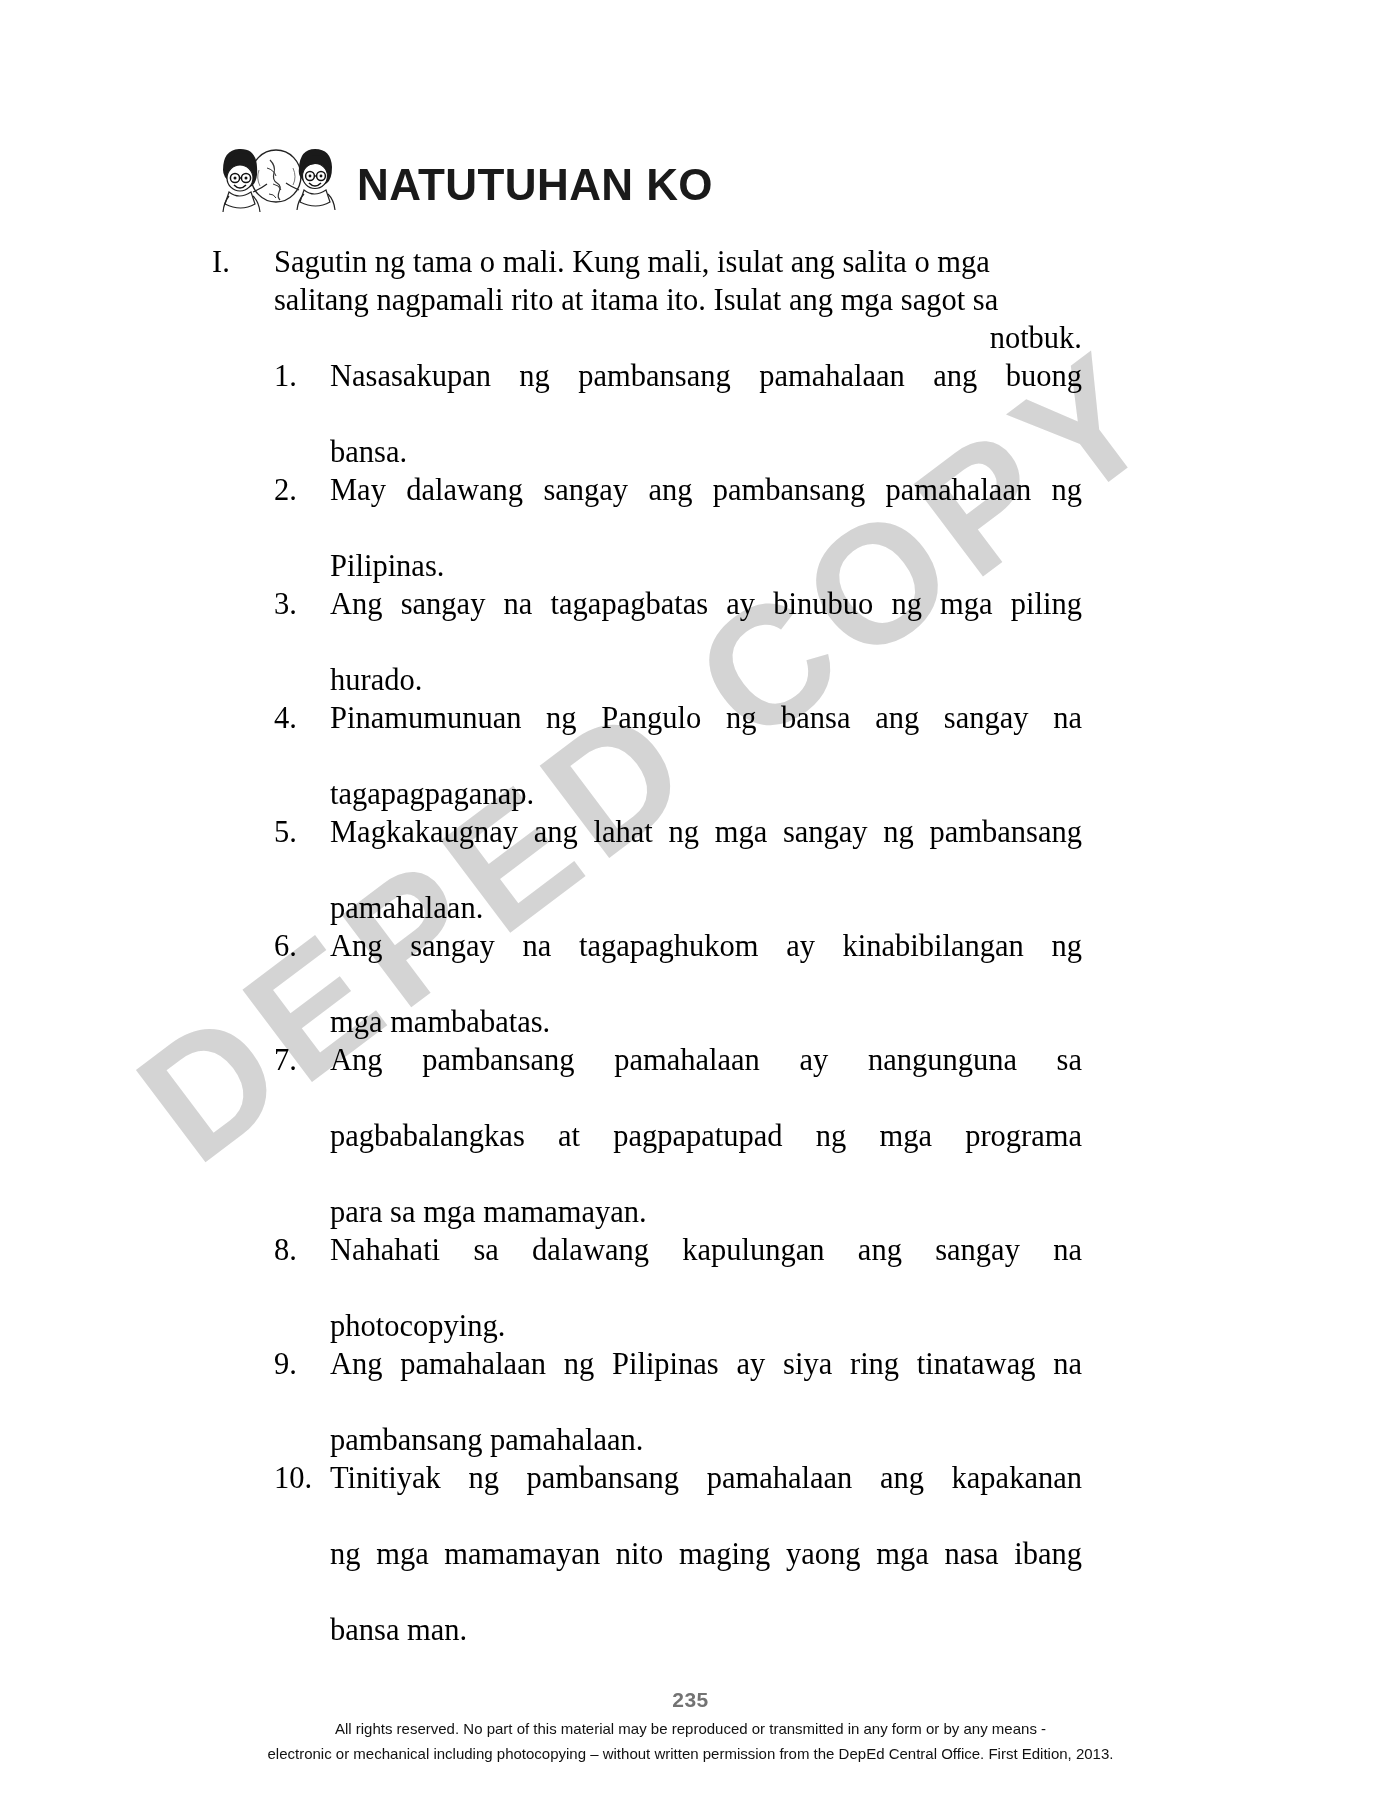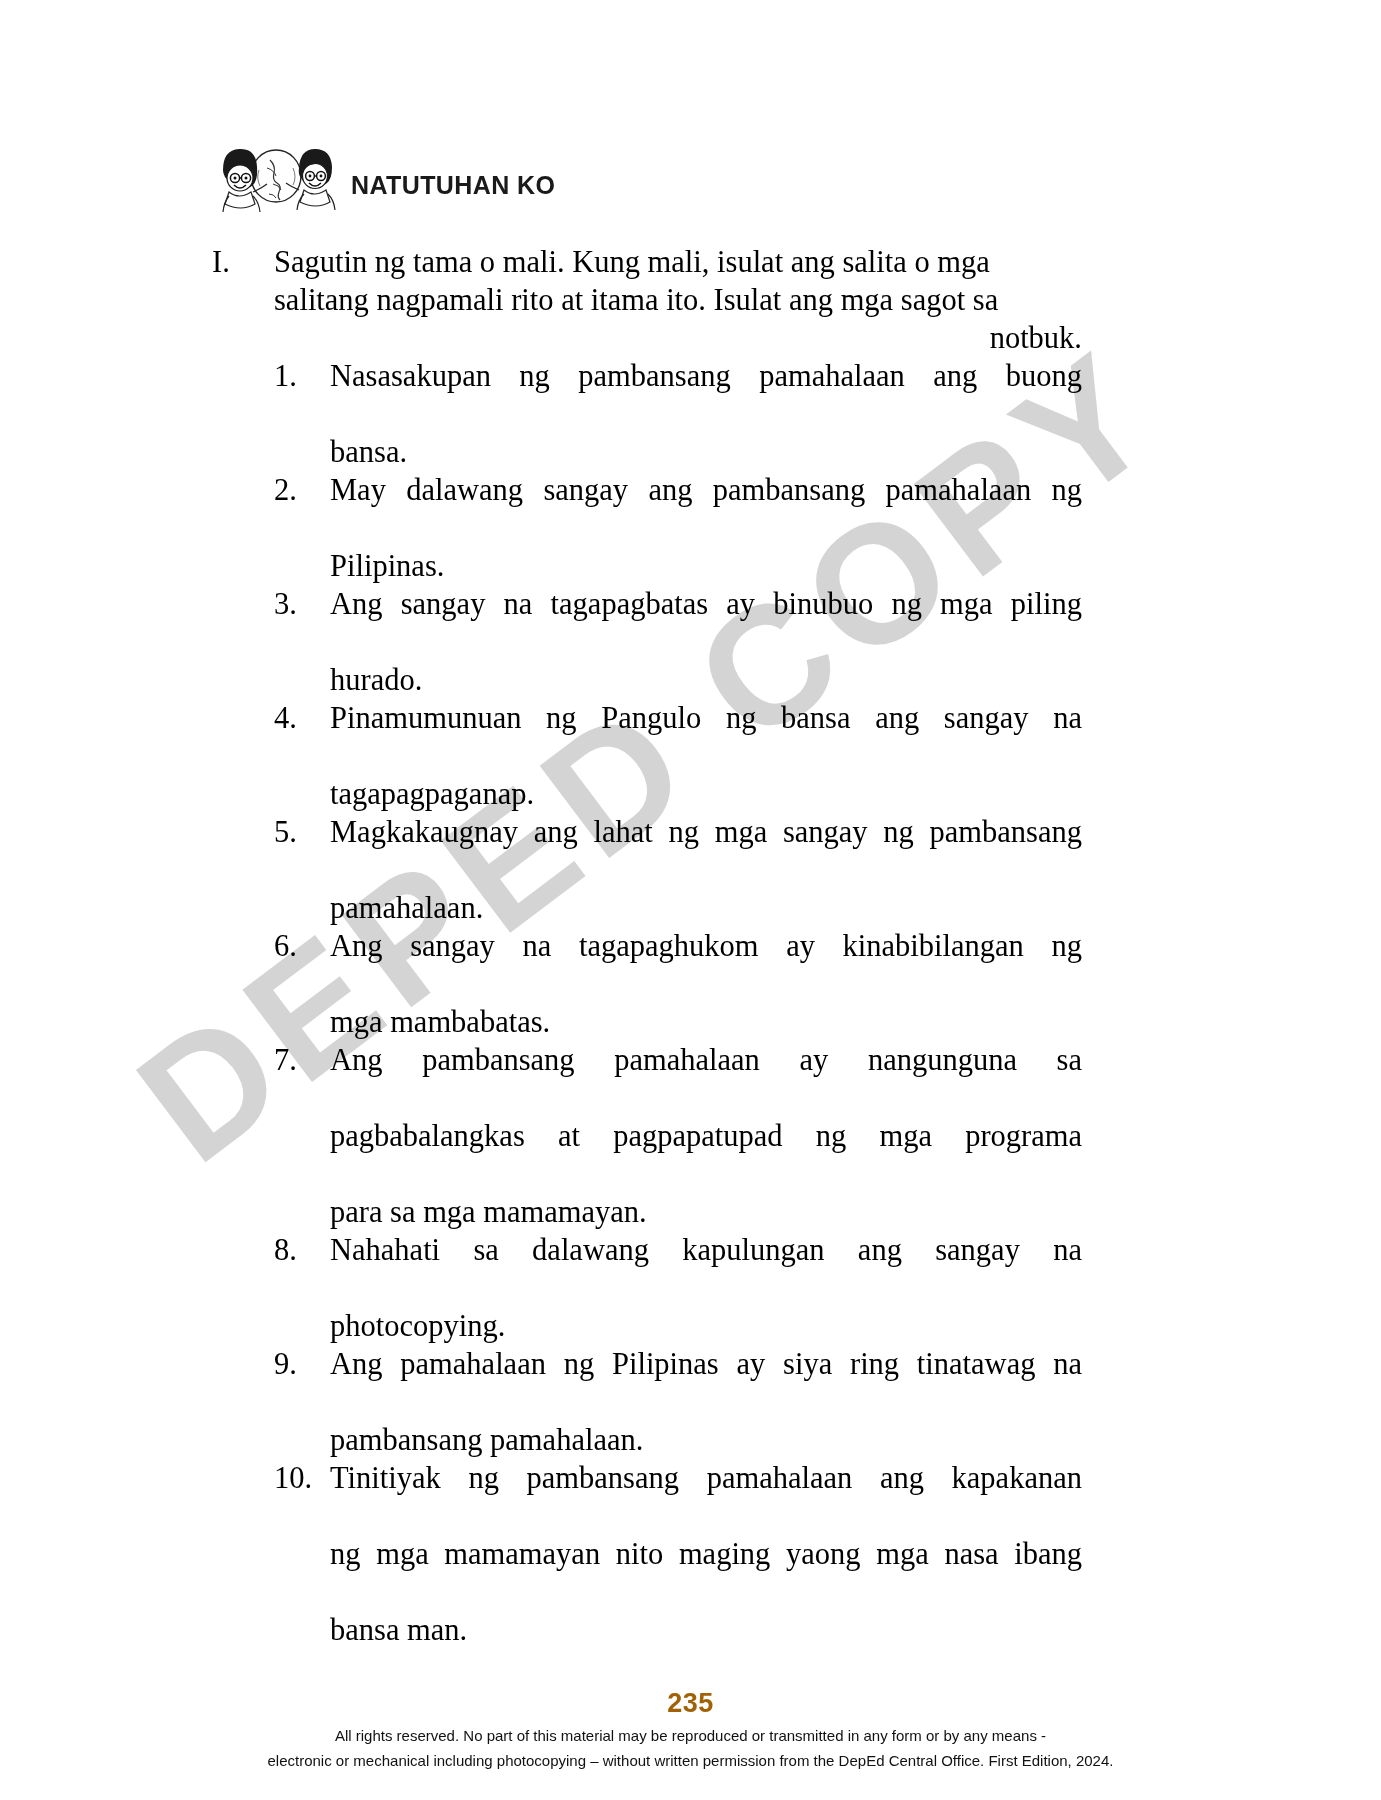--- a/index.html
+++ b/index.html
@@ -62,26 +62,27 @@
     align-items: center;
     gap: 14px;
   }
   .header-illus {
     width: 122px;
     height: 78px;
     flex: 0 0 auto;
   }
   .header-title {
     font-family: "Liberation Sans", sans-serif;
-    font-size: 25px;
+    font-size: 44px;
     font-weight: 700;
     letter-spacing: 0.4px;
     color: #1a1a1a;
     white-space: nowrap;
     padding-top: 12px;
+    margin-left: 6px;
   }
 
   
   .body-block {
     position: absolute;
     left: 212px;
     top: 243px;
     width: 870px;
   }
 
@@ -147,23 +148,23 @@
   
   .footer {
     position: absolute;
     left: 0;
     right: 0;
     top: 1688px;
     text-align: center;
   }
   .page-number {
     font-family: "Liberation Sans", sans-serif;
-    font-size: 27px;
+    font-size: 21px;
     font-weight: 700;
-    color: #a16207;
+    color: #737373;
     letter-spacing: 0.5px;
   }
   .copyright {
     font-family: "Liberation Sans", sans-serif;
     font-size: 15px;
     line-height: 25px;
     color: #111;
     margin-top: 4px;
   }
   .copyright span { display: block; }
@@ -301,18 +302,18 @@
             </div>
           </div>
         </div>
 
     </div>
 
     <div class="footer">
       <div class="page-number">235</div>
       <div class="copyright">
         <span>All rights reserved. No part of this material may be reproduced or transmitted in any form or by any means -</span>
-        <span>electronic or mechanical including photocopying – without written permission from the DepEd Central Office. First Edition, 2024.</span>
+        <span>electronic or mechanical including photocopying – without written permission from the DepEd Central Office. First Edition, 2013.</span>
       </div>
     </div>
 
   </div>
 </div>
 
 </body></html>

